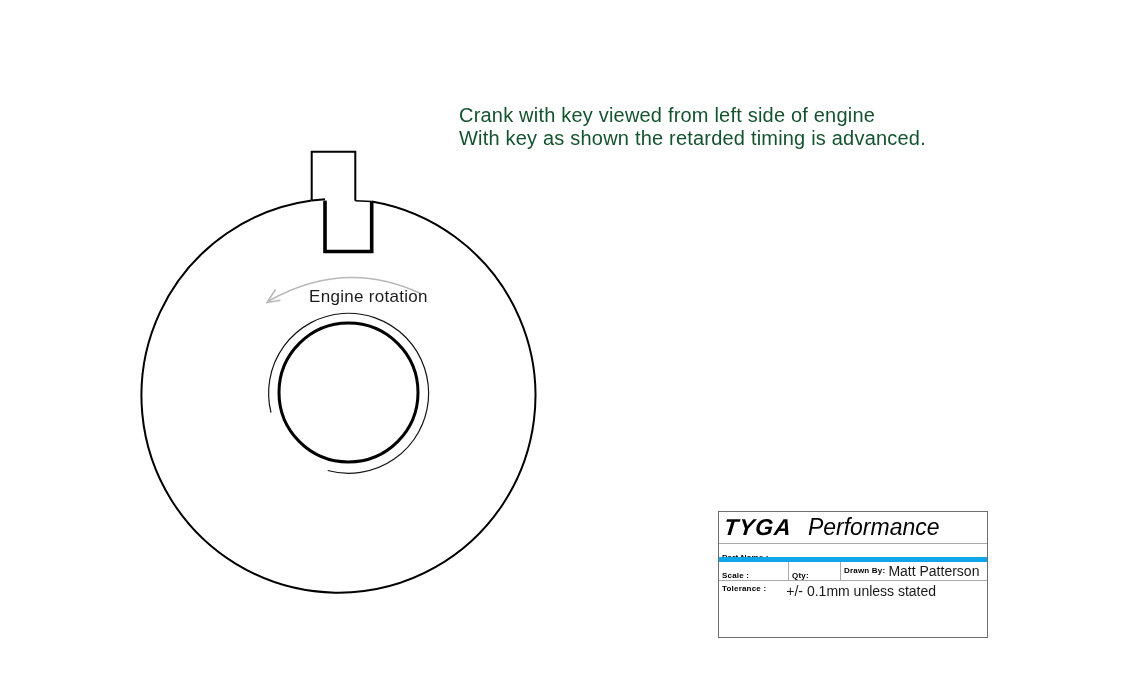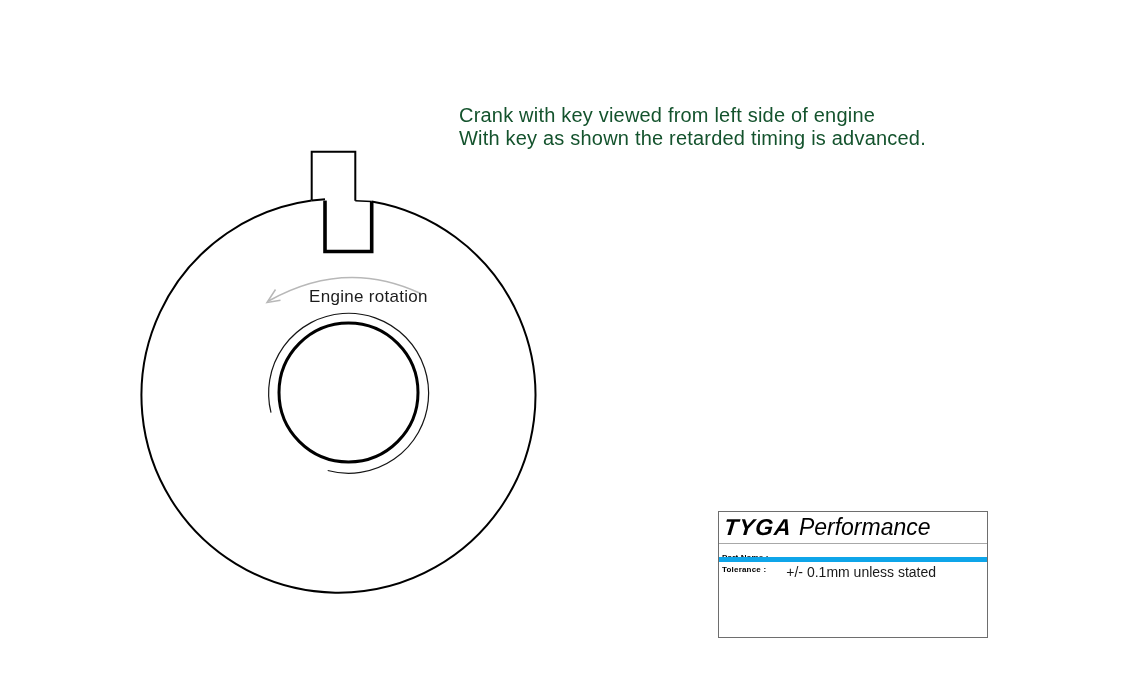--- a/index.html
+++ b/index.html
@@ -20,21 +20,21 @@
   .title-block{
     position:absolute;left:718px;top:511px;width:270px;height:127px;
     border:1px solid #6e6e6e;box-sizing:border-box;background:#fff;
     display:flex;flex-direction:column;font-family:"Liberation Sans",sans-serif;
   }
   .tb-logo{
     height:32px;flex:0 0 32px;border-bottom:1px solid #a8a8a8;box-sizing:border-box;
     display:flex;align-items:center;padding:0 2px 0 5px;white-space:nowrap;overflow:hidden;
   }
   .tb-brand{font-style:italic;font-weight:900;font-size:23px;letter-spacing:1px;transform:skewX(-6deg);display:inline-block;}
-  .tb-brand-suffix{font-style:italic;font-weight:400;font-size:23px;display:inline-block;margin-left:7px;}
+  .tb-brand-suffix{font-style:italic;font-weight:400;font-size:23px;display:inline-block;margin-left:16px;}
   .tb-row{
     border-bottom:5px solid #0ea5e9;box-sizing:border-box;
     padding:2px 0 0 3px;overflow:hidden;
   }
   .tb-row.h18{height:18px;flex:0 0 18px;}
   .tb-label{font-size:8px;font-weight:bold;color:#000;letter-spacing:0.2px;}
   .tb-split{display:flex;height:19px;flex:0 0 19px;border-bottom:1px solid #a8a8a8;box-sizing:border-box;padding:0;}
   .tb-cell{box-sizing:border-box;padding:2px 0 0 3px;border-right:1px solid #a8a8a8;overflow:hidden;}
   .tb-cell.c-scale{width:70px;flex:0 0 70px;}
   .tb-cell.c-qty{width:52px;flex:0 0 52px;}
@@ -73,17 +73,29 @@
 <div class="rotation-label">Engine rotation</div>
 
 <div class="title-block">
   <div class="tb-logo">
     <span class="tb-brand">TYGA</span>
       <span class="tb-brand-suffix">Performance</span>
   </div>
   <div class="tb-row h18">
     <span class="tb-label">Part Name :</span>
   </div>
+  <div class="tb-split">
+    <div class="tb-cell c-scale">
+      <span class="tb-label">Scale :</span>
+    </div>
+    <div class="tb-cell c-qty">
+      <span class="tb-label">Qty:</span>
+    </div>
+    <div class="tb-cell c-drawn">
+      <span class="tb-label" style="padding-top:2px">Drawn By:</span>
+      <span class="tb-value">Matt Patterson</span>
+    </div>
+  </div>
   <div class="tb-row tb-tolerance">
     <span class="tb-label">Tolerance :</span>
     <span class="tb-value">+/- 0.1mm unless stated</span>
   </div>
 </div>
 
 </body></html>

